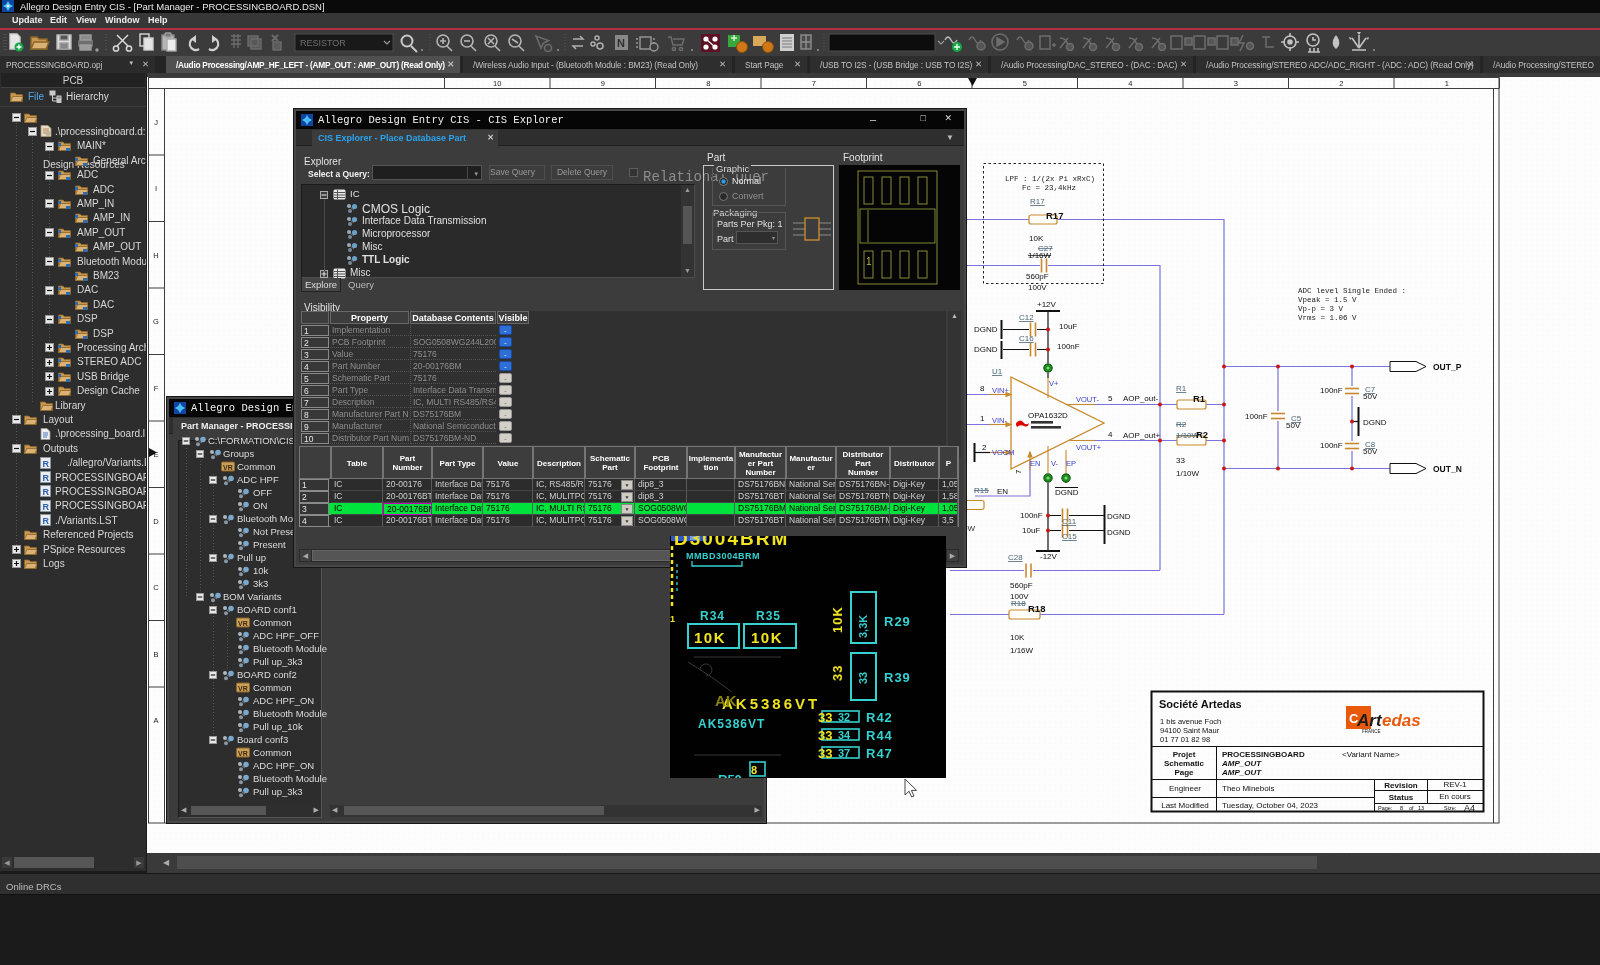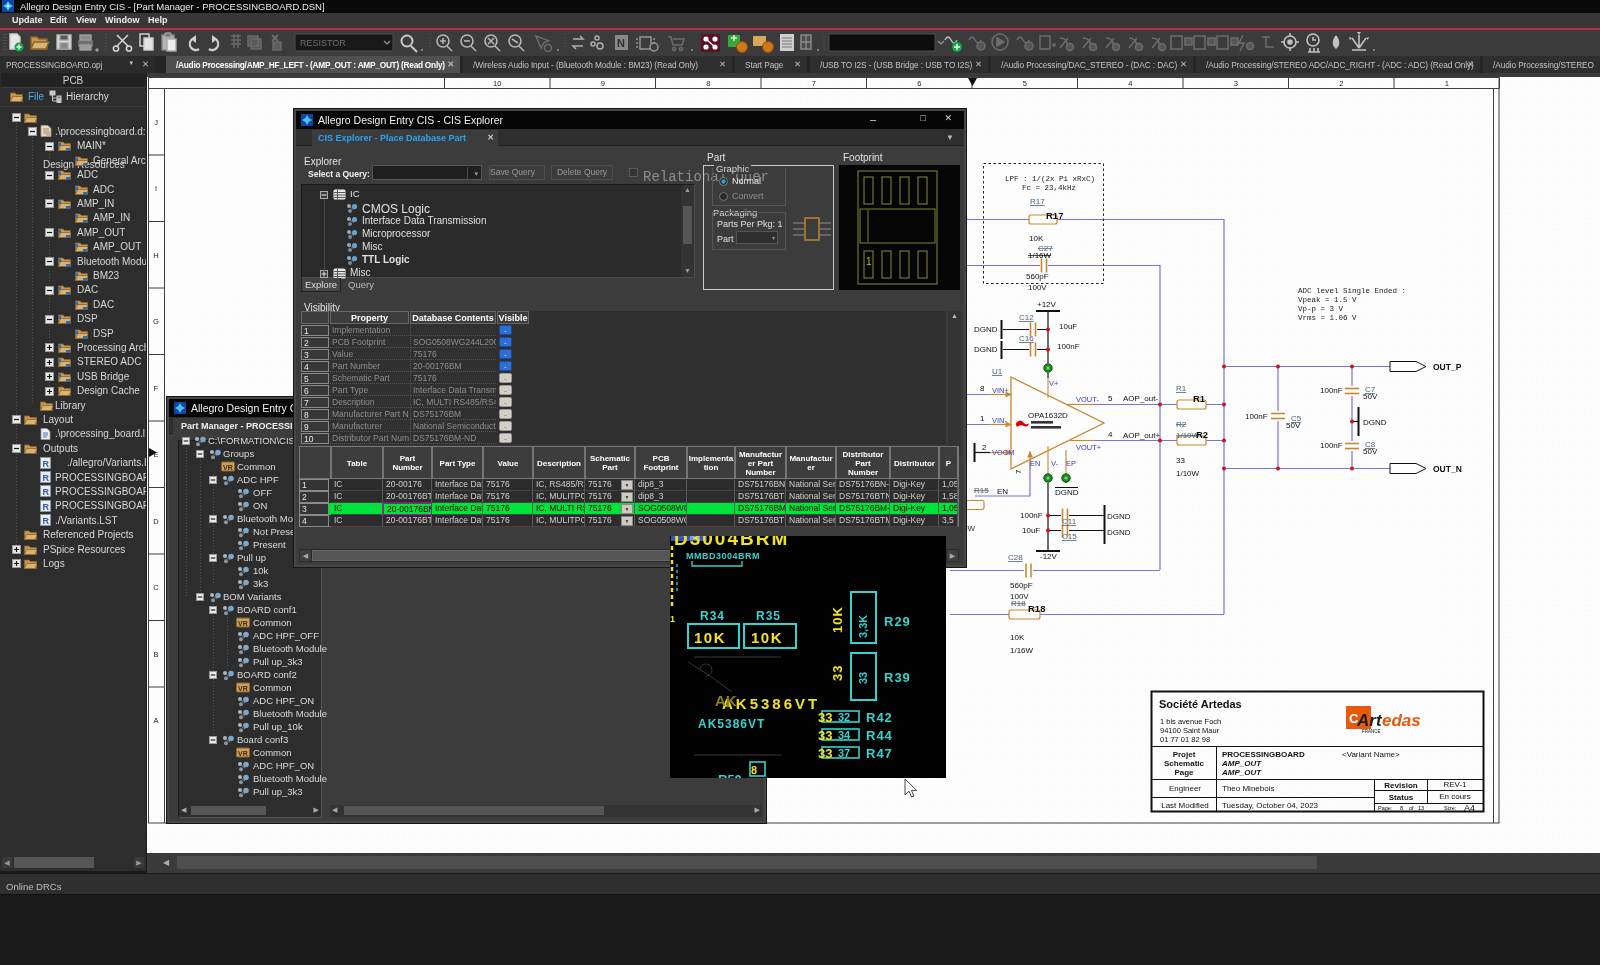--- a/index.html
+++ b/index.html
@@ -25,21 +25,21 @@
   .trow { position:absolute; height:14px; line-height:14px; white-space:nowrap; }
   #lp-hscroll { position:absolute; left:2px; top:783px; width:142px; height:13px; background:#2d2d2d; }
   #canvas-scroll { position:absolute; left:147px; top:853px; width:1453px; height:20px; background:#3a3a3a; }
   #statusbar { position:absolute; left:0; top:873px; width:1600px; height:21px; background:#2f2f2f; border-top:1px solid #191919; color:#bdbdbd; font-size:9.5px; }
   #logarea { position:absolute; left:0; top:894px; width:1600px; height:71px; background:#1b1b1b; border-top:1px solid #101010; }
   svg text { font-family:"Liberation Sans", sans-serif; }
   .mono { font-family:"Liberation Mono", monospace; }
   
   .fwin { position:absolute; background:#3c3c3c; border:2px solid #474747; outline:1px solid #161616; }
   .ftitle { position:absolute; left:0; top:0; right:0; height:18px; background:#060606; color:#f0f0f0; font-size:10.5px; }
-  .ftitle .tx { position:absolute; left:22px; top:3px; white-space:nowrap; }
+  .ftitle .tx { position:absolute; left:22px; top:3px; white-space:nowrap;font-family:Liberation Mono, monospace; }
 </style>
 </head>
 <body>
 <div id="titlebar">
     <svg class="abs" style="left:2px;top:0px" width="12" height="12">
       <rect width="12" height="12" fill="#0d47a1"></rect>
       <g fill="#4fc3f7">
         <polygon points="6,1 8,4.5 6,6 4,4.5"></polygon>
         <polygon points="6,11 8,7.5 6,6 4,7.5"></polygon>
         <polygon points="1,6 4.5,4 6,6 4.5,8"></polygon>

